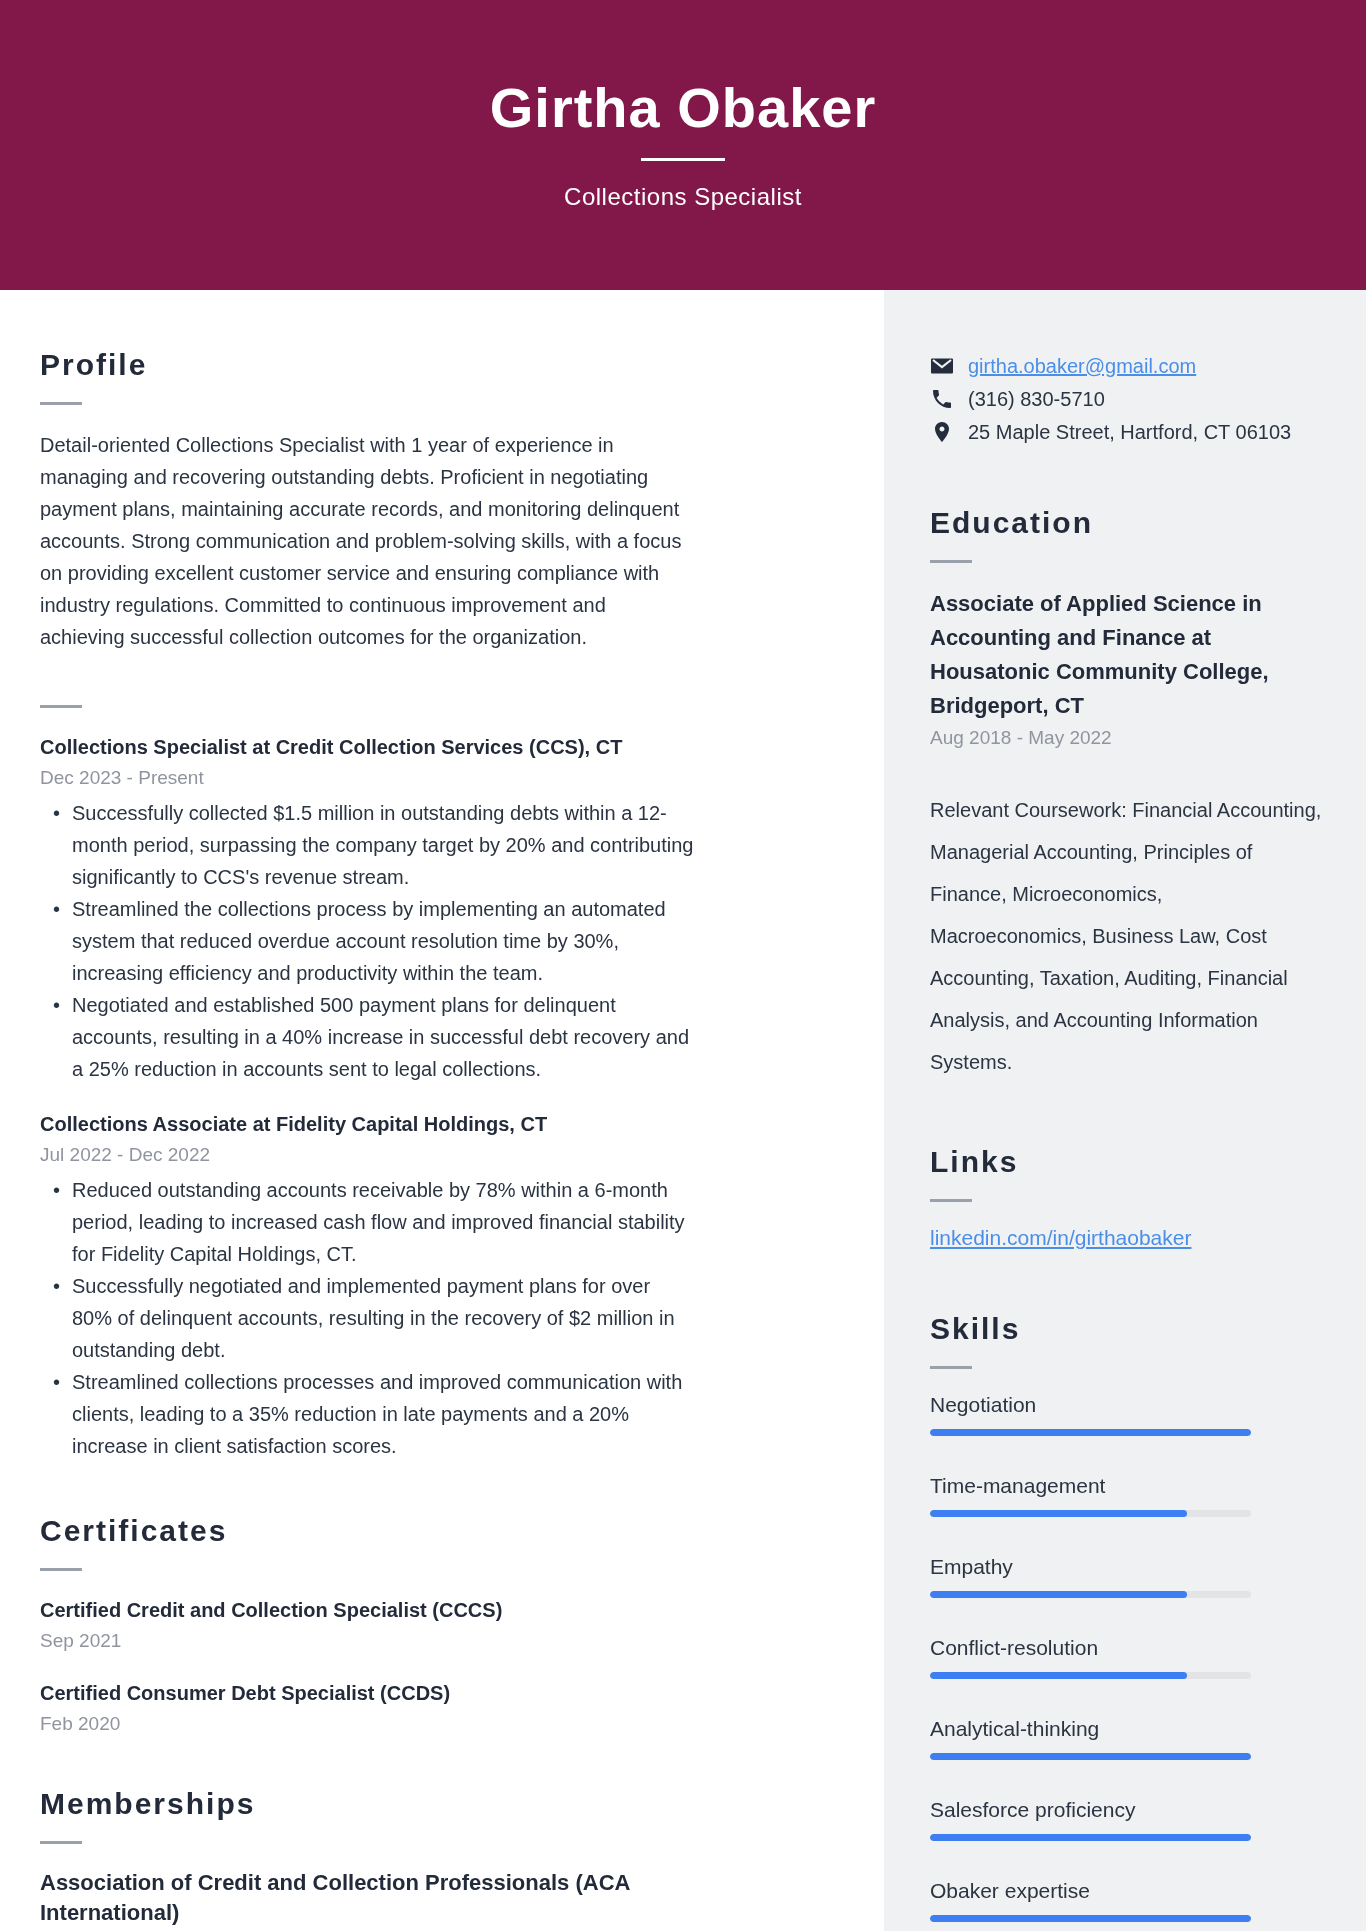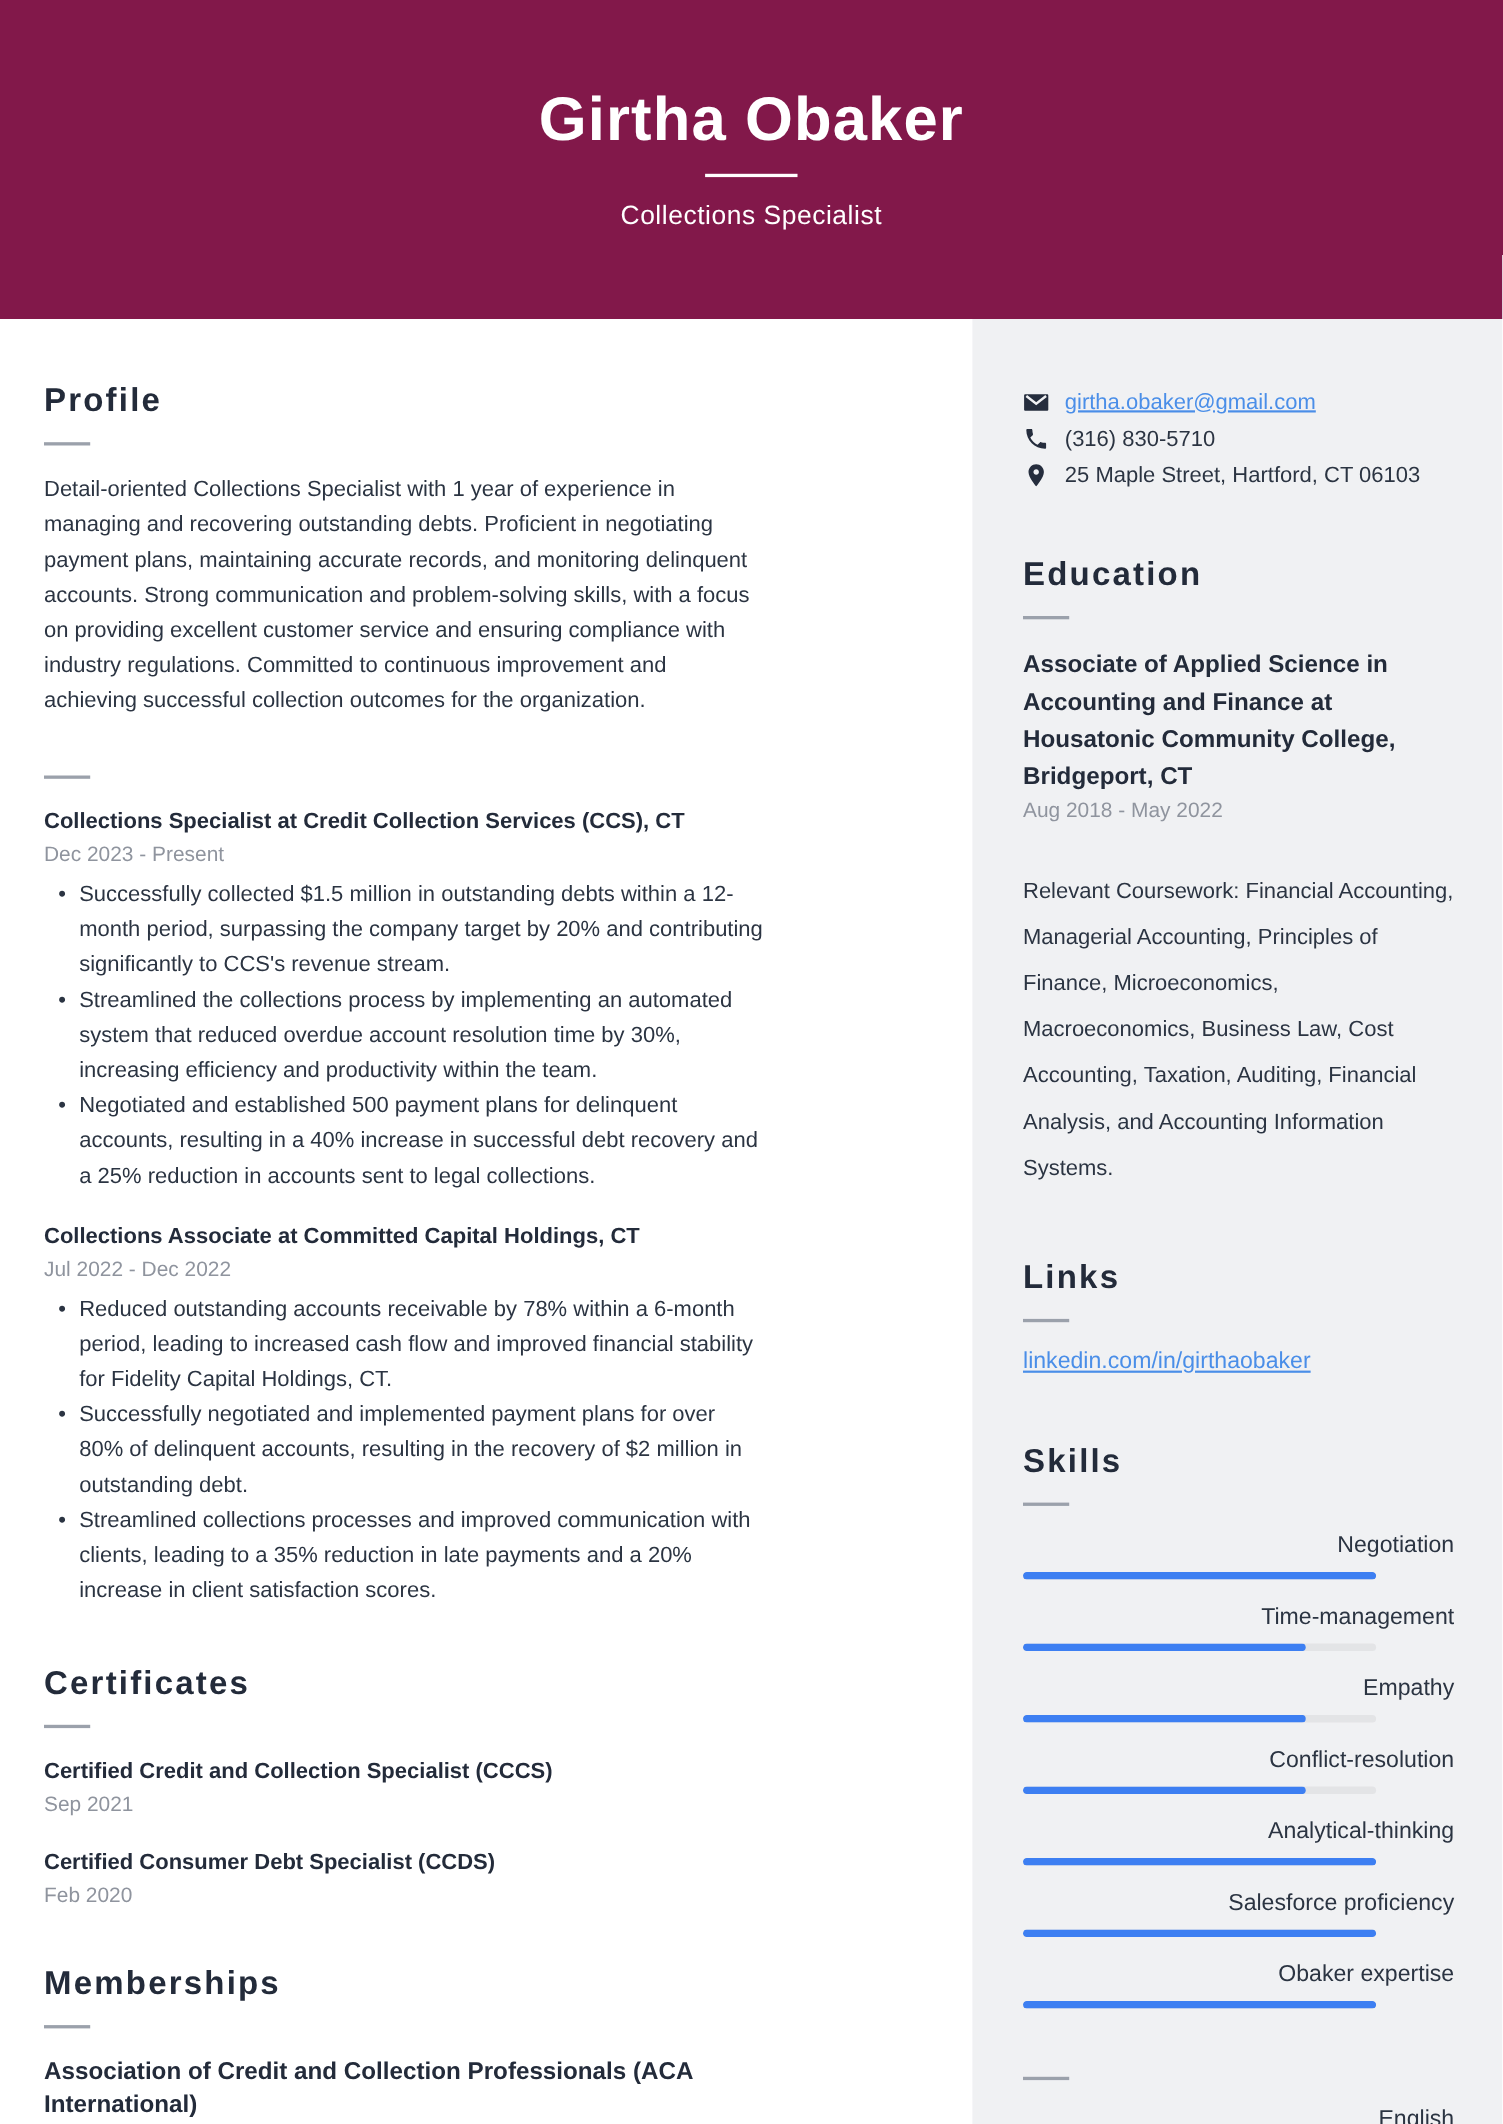--- a/index.html
+++ b/index.html
@@ -43,21 +43,21 @@
   .contact{margin-bottom:0;}
   .contact-row{display:flex;align-items:center;gap:14px;margin-bottom:9px;font-size:20px;}
   .contact-row .icon{width:24px;height:24px;flex:0 0 24px;display:flex;align-items:center;justify-content:center;}
   .contact-row .icon svg{width:24px;height:24px;fill:#252d3d;}
   a.link{color:var(--link);text-decoration:underline;}
   .side-section{margin-top:62px;}
   .degree{font-size:22px;font-weight:700;line-height:34px;color:var(--heading);}
   .edu-date{font-size:19px;color:var(--muted);margin:4px 0 8px;}
   .coursework{font-size:20px;line-height:42px;margin-top:40px;}
   .link-item{font-size:21px;}
-  .skill{margin-bottom:22px;text-align:right;}
+  .skill{margin-bottom:38px;}
   .skill-label{font-size:21px;margin-bottom:12px;}
   .bar{width:321px;height:7px;border-radius:4px;background:#e3e4e6;overflow:hidden;}
   .fill{height:100%;border-radius:4px;background:var(--bar);}
 </style>
 </head>
 <body>
 
 <div class="page">
 
   <div class="header">
@@ -83,21 +83,21 @@
           <div class="job-title">Collections Specialist at Credit Collection Services (CCS), CT</div>
           <div class="date">Dec 2023 - Present</div>
           <ul class="bullets">
             <li>Successfully collected $1.5 million in outstanding debts within a 12-month period, surpassing the company target by 20% and contributing significantly to CCS's revenue stream.</li>
             <li>Streamlined the collections process by implementing an automated system that reduced overdue account resolution time by 30%, increasing efficiency and productivity within the team.</li>
             <li>Negotiated and established 500 payment plans for delinquent accounts, resulting in a 40% increase in successful debt recovery and a 25% reduction in accounts sent to legal collections.</li>
           </ul>
         </div>
 
         <div class="job">
-          <div class="job-title">Collections Associate at Committed Capital Holdings, CT</div>
+          <div class="job-title">Collections Associate at Fidelity Capital Holdings, CT</div>
           <div class="date">Jul 2022 - Dec 2022</div>
           <ul class="bullets">
             <li>Reduced outstanding accounts receivable by 78% within a 6-month period, leading to increased cash flow and improved financial stability for Fidelity Capital Holdings, CT.</li>
             <li>Successfully negotiated and implemented payment plans for over 80% of delinquent accounts, resulting in the recovery of $2 million in outstanding debt.</li>
             <li>Streamlined collections processes and improved communication with clients, leading to a 35% reduction in late payments and a 20% increase in client satisfaction scores.</li>
           </ul>
         </div>
       </section>
 
       <section>

